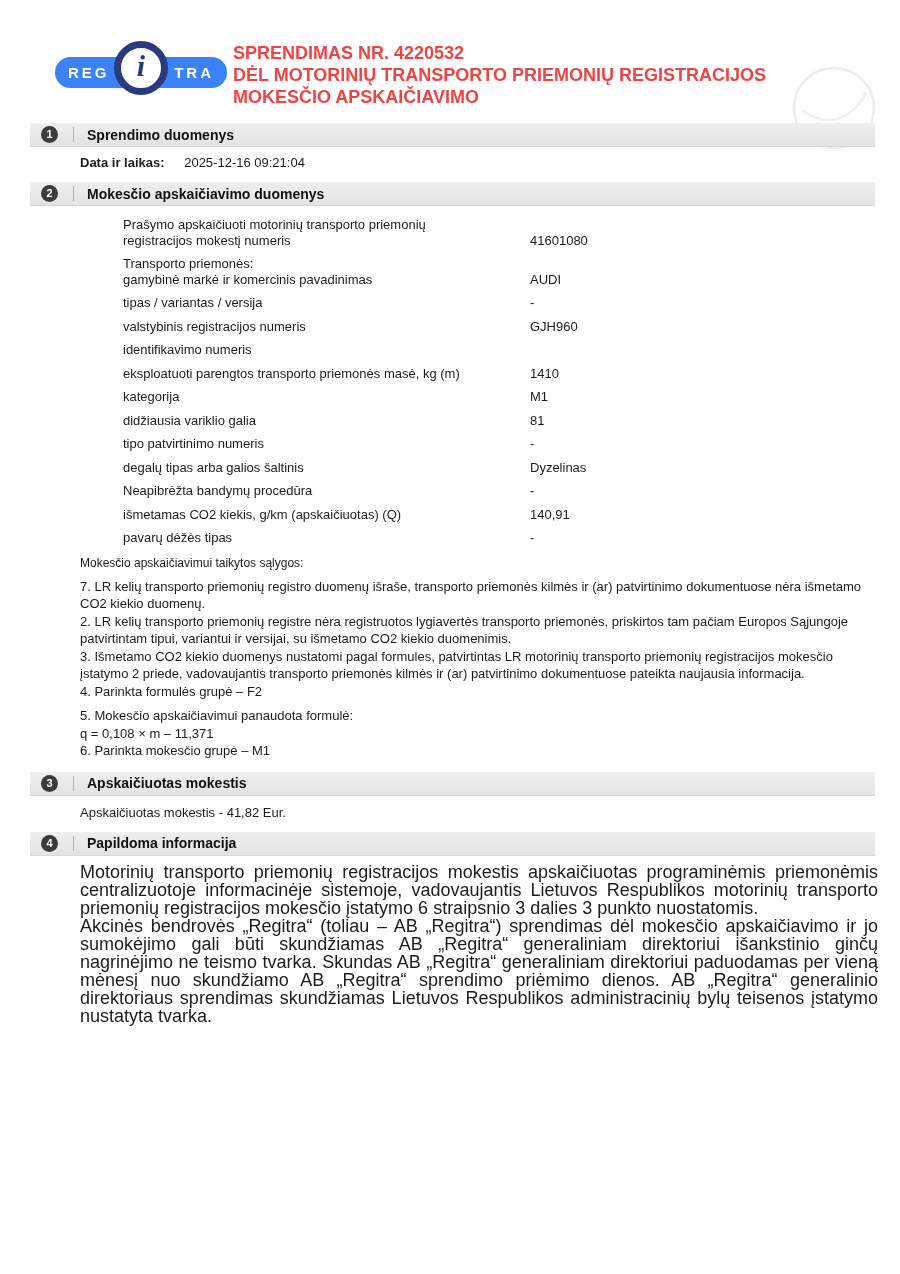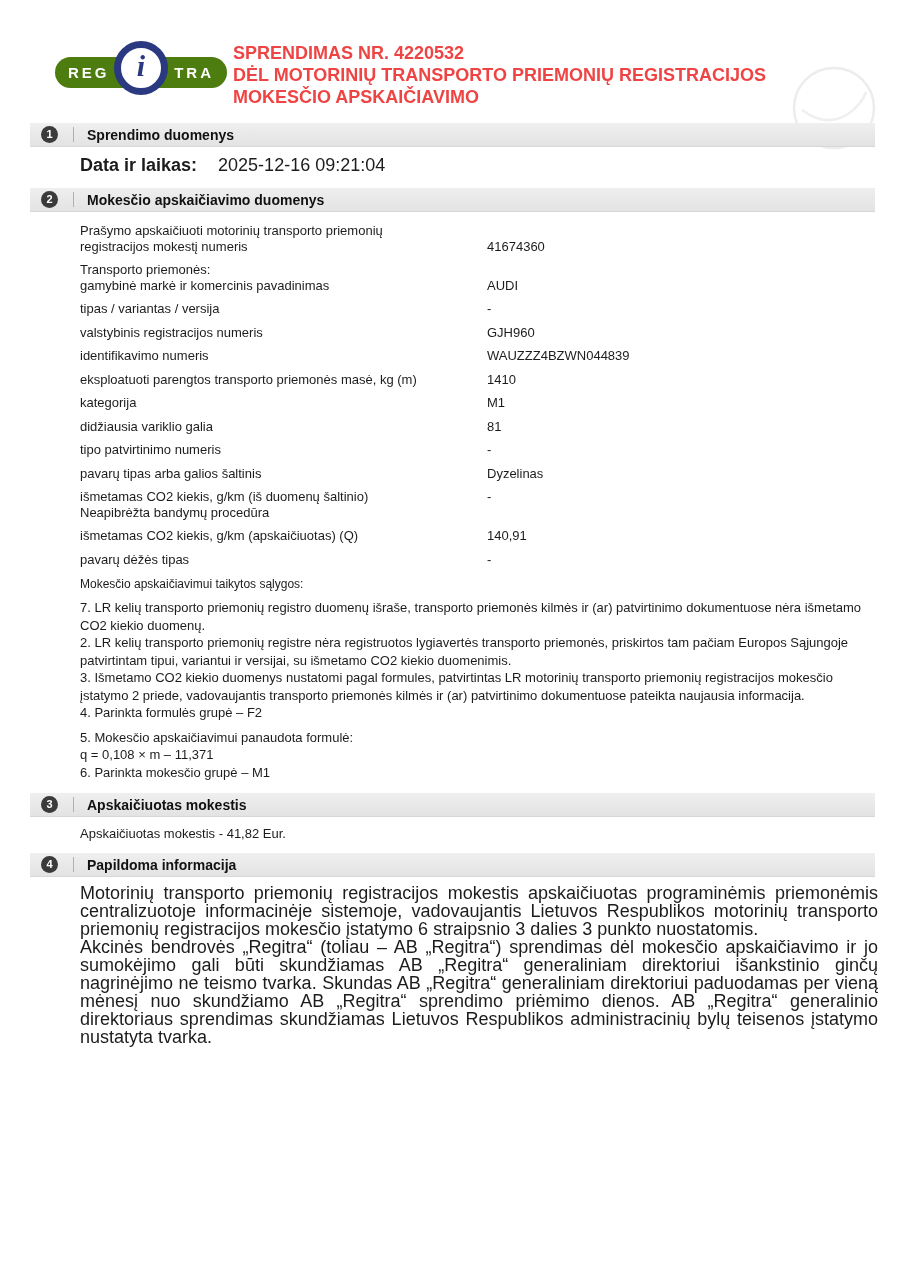--- a/index.html
+++ b/index.html
@@ -4,21 +4,21 @@
 <style>
   * { margin:0; padding:0; box-sizing:border-box; }
   html,body { background:#ffffff; }
   body { font-family:"Liberation Sans", sans-serif; color:#1c1c1c; }
   .page { position:relative; width:900px; height:1274px; background:#fff; overflow:hidden; }
 
   
   .header { position:absolute; left:0; top:0; width:900px; height:118px; }
   .logo { position:absolute; left:55px; top:38px; width:172px; height:66px; }
   .logo-bar { position:absolute; left:0; top:19px; width:172px; height:31px;
-              background:#4d7c0f; border-radius:16px;
+              background:#3b82f6; border-radius:16px;
               display:flex; align-items:center; justify-content:space-between;
               padding:0 13px; }
   .logo-txt { color:#fff; font-weight:bold; font-size:15px; letter-spacing:3px; }
   .logo-circle { position:absolute; left:59px; top:3px; width:54px; height:54px;
                  border-radius:50%; background:#fff; border:7px solid #2b3a80; }
   .logo-i { position:absolute; left:0; top:0; width:40px; height:40px;
             display:flex; align-items:center; justify-content:center;
             color:#2b3a80; font-family:"Liberation Serif", serif;
             font-style:italic; font-weight:bold; font-size:30px;
             transform:translate(0px,-2px); }
@@ -32,28 +32,28 @@
   .section-bar { position:relative; margin-left:30px; width:845px; height:24px;
                  background:linear-gradient(#efefef,#e3e3e3);
                  border-bottom:1px solid #d7d7d7;
                  display:flex; align-items:center; }
   .badge { width:17px; height:17px; border-radius:50%; background:#3b3b3b;
            color:#fff; font-size:11px; font-weight:bold; line-height:17px;
            text-align:center; margin-left:11px; flex:0 0 17px; }
   .bar-sep { width:1px; height:15px; background:#b0b0b0; margin:0 13px 0 15px; }
   .bar-title { font-size:14px; font-weight:bold; color:#111; }
 
-  .date-row { margin:8px 0 12px 80px; font-size:18px; }
+  .date-row { margin:8px 0 12px 80px; font-size:13px; }
   .date-label { font-weight:bold; margin-right:16px; }
 
   .t-table { margin:11px 0 0 80px; width:795px; }
   .t-row { display:flex; margin-bottom:8px; font-size:13px; line-height:15.5px; }
   .t-row.valign-bottom { align-items:flex-end; }
   .t-row.valign-top { align-items:flex-start; }
-  .t-label { width:407px; }
+  .t-label { width:407px;margin-left:43px; }
   .t-label span { display:block; }
   .t-value { flex:1; }
 
   .cond-title { margin:10px 0 8px 80px; font-size:12px; }
   .conditions { margin:0 0 0 80px; width:800px; font-size:13px; line-height:17.5px; }
   .cond-item { }
   .cond-item.gap-top { margin-top:7px; }
 
   .tax-line { margin:9px 0 12px 80px; font-size:13px; }
 
@@ -104,21 +104,21 @@
     <span class="bar-sep"></span>
     <span class="bar-title">Mokesčio apskaičiavimo duomenys</span>
   </div>
 
   <div class="t-table">
     <div class="t-row valign-bottom">
       <div class="t-label">
         <span>Prašymo apskaičiuoti motorinių transporto priemonių</span>
         <span>registracijos mokestį numeris</span>
       </div>
-      <div class="t-value">41674360</div>
+      <div class="t-value">41601080</div>
     </div>
     <div class="t-row valign-bottom">
       <div class="t-label">
         <span>Transporto priemonės:</span>
         <span>gamybinė markė ir komercinis pavadinimas</span>
       </div>
       <div class="t-value">AUDI</div>
     </div>
     <div class="t-row">
       <div class="t-label">
@@ -129,21 +129,20 @@
     <div class="t-row">
       <div class="t-label">
           <span>valstybinis registracijos numeris</span>
         </div>
       <div class="t-value">GJH960</div>
     </div>
     <div class="t-row">
       <div class="t-label">
           <span>identifikavimo numeris</span>
         </div>
-      <div class="t-value">WAUZZZ4BZWN044839</div>
     </div>
     <div class="t-row">
       <div class="t-label">
           <span>eksploatuoti parengtos transporto priemonės masė, kg (m)</span>
         </div>
       <div class="t-value">1410</div>
     </div>
     <div class="t-row">
       <div class="t-label">
           <span>kategorija</span>
@@ -157,27 +156,26 @@
       <div class="t-value">81</div>
     </div>
     <div class="t-row">
       <div class="t-label">
           <span>tipo patvirtinimo numeris</span>
         </div>
       <div class="t-value">-</div>
     </div>
     <div class="t-row">
       <div class="t-label">
-          <span>pavarų tipas arba galios šaltinis</span>
+          <span>degalų tipas arba galios šaltinis</span>
         </div>
       <div class="t-value">Dyzelinas</div>
     </div>
     <div class="t-row valign-top">
       <div class="t-label">
-        <span>išmetamas CO2 kiekis, g/km (iš duomenų šaltinio)</span>
         <span>Neapibrėžta bandymų procedūra</span>
       </div>
       <div class="t-value">-</div>
     </div>
     <div class="t-row">
       <div class="t-label">
           <span>išmetamas CO2 kiekis, g/km (apskaičiuotas) (Q)</span>
         </div>
       <div class="t-value">140,91</div>
     </div>

